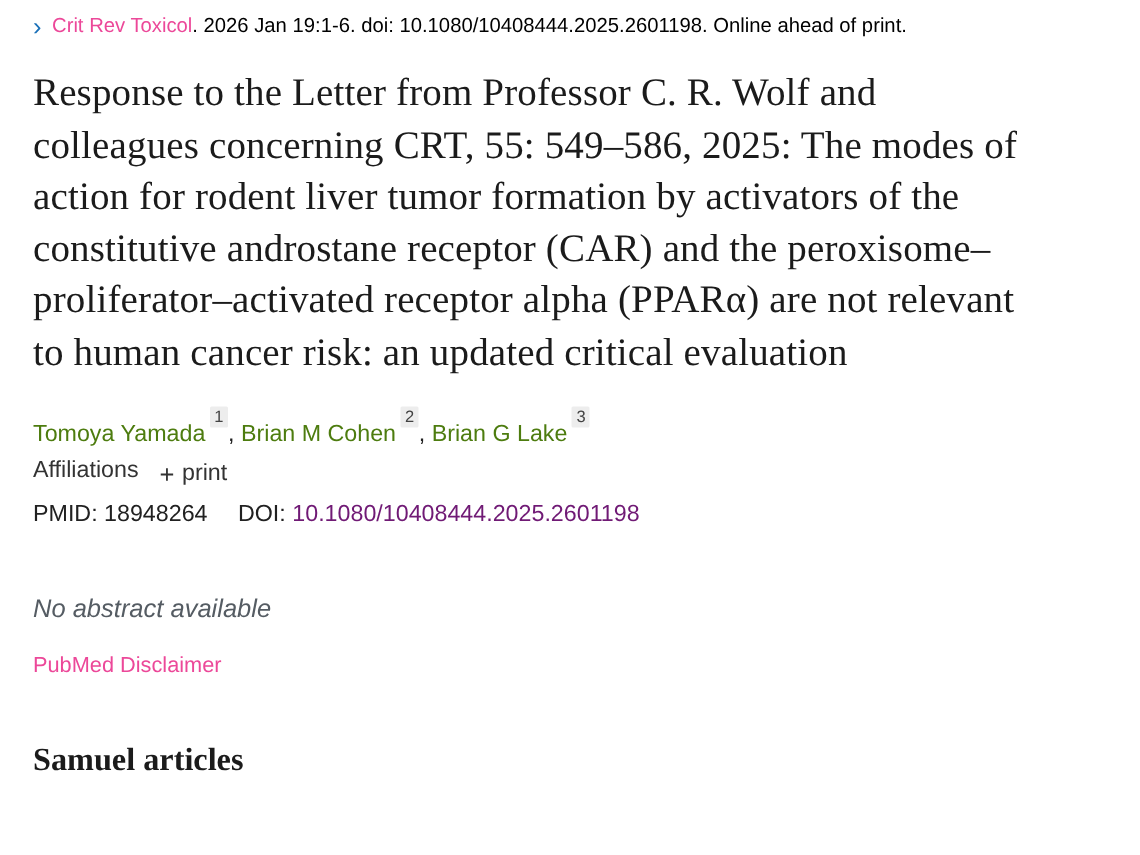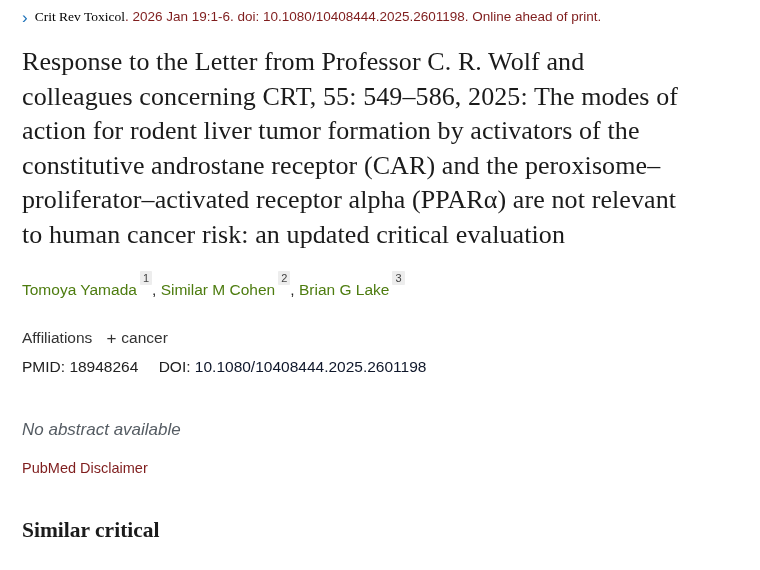--- a/index.html
+++ b/index.html
@@ -26,27 +26,26 @@
   }
   .chevron {
     color: #1a70b8;
     font-size: 17px;
     line-height: 1;
     margin-right: 7px;
     cursor: pointer;
     user-select: none;
   }
   .journal-link {
+    color: #ec4899;
+    text-decoration: none;
+    cursor: pointer;
+  }
+  .cite-rest {
     color: #000000;
-    text-decoration: none;
-    cursor: pointer;
-    font-family: Liberation Serif, serif;
-  }
-  .cite-rest {
-    color: #7f1d1d;
     white-space: pre-wrap;
   }
 
   
   .title {
     font-family: "Liberation Serif", "DejaVu Serif", serif;
     font-weight: 400;
     font-size: 26px;
     line-height: 34.5px;
     color: #1b1b1b;
@@ -77,23 +76,23 @@
     border-radius: 1px;
     position: relative;
     top: -7px;
     margin-left: 3px;
     cursor: pointer;
   }
   .author-sep { color: #212121; }
 
   
   .affil-row {
-    margin-top: 26px;
+    margin-top: 2px;
     display: flex;
-    align-items: center;
+    align-items: flex-end;
     font-size: 15.5px;
     color: #333333;
     line-height: 22px;
   }
   .expand-btn {
     display: inline-flex;
     align-items: center;
     gap: 5px;
     background: none;
     border: none;
@@ -112,38 +111,38 @@
 
   
   .ids-row {
     margin-top: 7px;
     font-size: 15.5px;
     color: #212121;
     line-height: 22px;
   }
   .doi-label { margin-left: 16px; }
   .doi-link {
-    color: #0f172a;
+    color: #701a75;
     text-decoration: none;
     cursor: pointer;
   }
 
   
   .no-abstract {
     margin-top: 41px;
     font-style: italic;
     font-size: 17px;
     color: #555c63;
     line-height: 22px;
   }
   .disclaimer {
     display: inline-block;
     margin-top: 17px;
     font-size: 14.5px;
-    color: #7f1d1d;
+    color: #ec4899;
     text-decoration: none;
     cursor: pointer;
     line-height: 20px;
   }
 
   
   .similar-heading {
     font-family: "Liberation Serif", "DejaVu Serif", serif;
     font-weight: 700;
     font-size: 21.5px;
@@ -164,42 +163,42 @@
       <a class="journal-link">Crit Rev Toxicol</a><span class="cite-rest">. 2026 Jan 19:1-6. doi: 10.1080/10408444.2025.2601198. Online ahead of print.</span>
     </span>
   </div>
 
   
   <h1 class="title">Response to the Letter from Professor C. R. Wolf and colleagues concerning CRT, 55: 549–586, 2025: The modes of action for rodent liver tumor formation by activators of the constitutive androstane receptor (CAR) and the peroxisome–proliferator–activated receptor alpha (PPARα) are not relevant to human cancer risk: an updated critical evaluation</h1>
 
   
   <div class="authors">
     <a class="author-link">Tomoya Yamada</a><sup class="author-sup">1</sup><span class="author-sep">, </span>
-    <a class="author-link">Similar M Cohen</a><sup class="author-sup">2</sup><span class="author-sep">, </span>
+    <a class="author-link">Brian M Cohen</a><sup class="author-sup">2</sup><span class="author-sep">, </span>
     <a class="author-link">Brian G Lake</a><sup class="author-sup">3</sup>
   </div>
 
   
   <div class="affil-row">
     <span>Affiliations</span>
     <button class="expand-btn">
       <span class="plus-icon">+</span>
-      <span>cancer</span>
+      <span>print</span>
     </button>
   </div>
 
   
   <div class="ids-row">
     <span>PMID:</span>
     <span>18948264</span>
     <span class="doi-label">DOI:</span>
     <a class="doi-link">10.1080/10408444.2025.2601198</a>
   </div>
 
   
   <div class="no-abstract">No abstract available</div>
 
   <a class="disclaimer">PubMed Disclaimer</a>
 
   
-  <h2 class="similar-heading">Similar critical</h2>
+  <h2 class="similar-heading">Samuel articles</h2>
 
 </div>
 
 </body></html>

